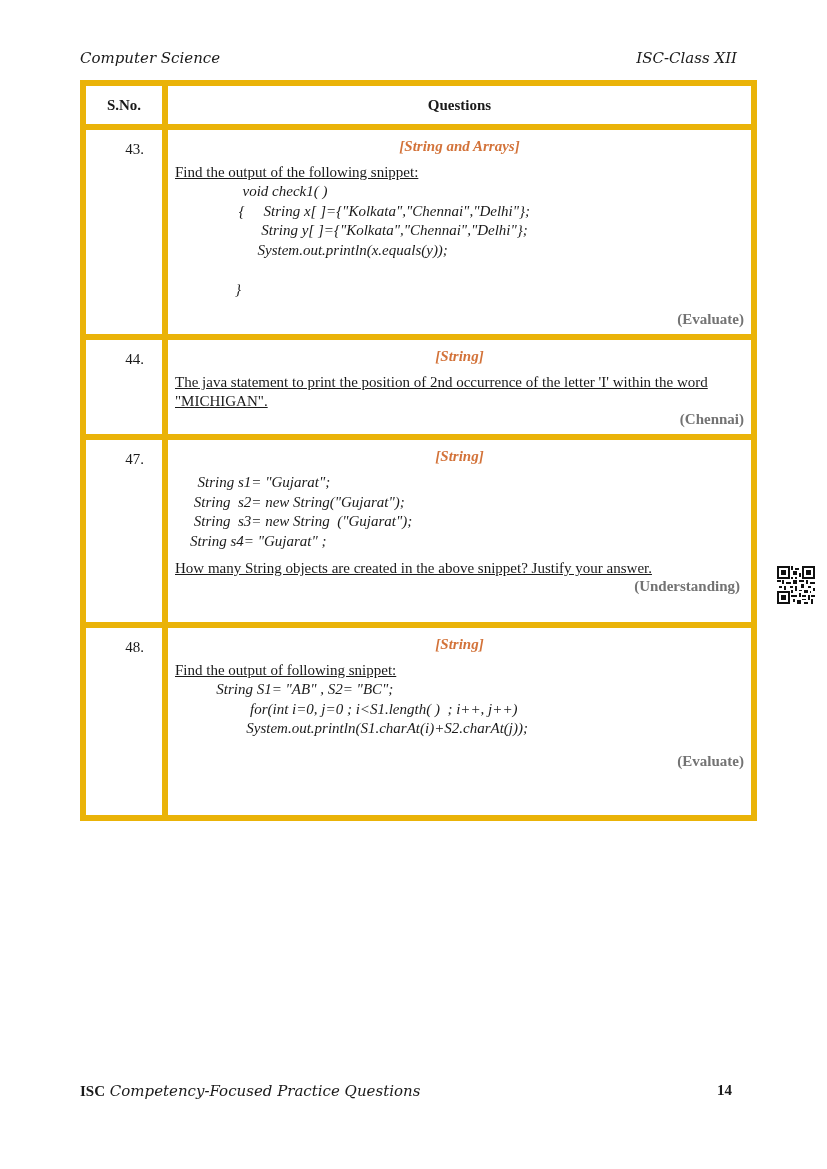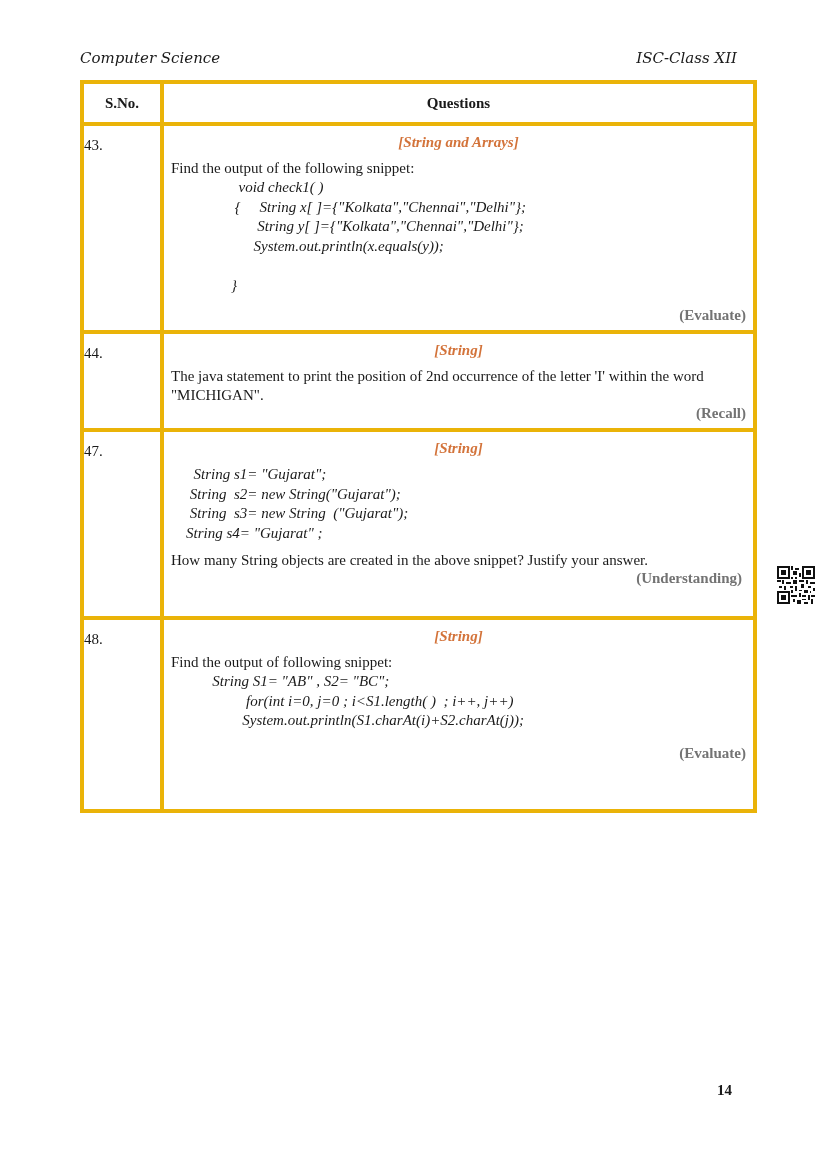--- a/index.html
+++ b/index.html
@@ -3,28 +3,28 @@
 <meta charset="utf-8">
 <style>
   html, body { margin:0; padding:0; background:#fff; }
   body { width:827px; height:1169px; position:relative; overflow:hidden;
          font-family:"DejaVu Serif","Liberation Serif",serif; color:#1a1a1a; }
   .running-head { position:absolute; top:49px; font-style:italic; font-size:15px;
                   font-family:"DejaVu Serif",serif; }
   .rh-left { left:80px; }
   .rh-right { right:90px; }
   table.qtable { position:absolute; left:80px; top:80px; width:677px; border-collapse:collapse; }
-  table.qtable td, table.qtable th { border:4px solid #eab308; vertical-align:top; }
+  table.qtable td, table.qtable th { border:6px solid #eab308; vertical-align:top; }
   table.qtable th { font-weight:bold; font-size:15px; height:36px; vertical-align:middle;
                     font-family:"Liberation Serif",serif; }
   .col-sno { width:74px; }
-  td.sno { text-align:left; padding:11px 18px 0 0; font-size:15px; font-family:"Liberation Serif",serif; }
+  td.sno { text-align:right; padding:11px 18px 0 0; font-size:15px; font-family:"Liberation Serif",serif; }
   td.qcell { padding:8px 7px 6px 7px; font-size:15px; font-family:"Liberation Serif",serif; position:relative; }
   .topic { color:#d3733a; font-style:italic; font-weight:bold; font-size:15px; margin-bottom:8px;text-align:center; }
-  .qtext { line-height:19px; }
+  .qtext { line-height:19px;text-decoration:underline; }
   .code { font-style:italic; line-height:19.5px; white-space:pre; font-size:15px; }
   .level { color:#737373; font-weight:bold; text-align:right; font-size:15px; }
   .footer { position:absolute; top:1082px; left:80px; width:652px; font-size:15px; }
   .footer-left b { font-weight:bold; font-family:"Liberation Serif",serif; }
   .footer-left i { font-style:italic; }
   .footer-right { position:absolute; right:0; top:0; font-weight:bold; font-family:"Liberation Serif",serif;text-align:right; }
   .qr { position:absolute; left:777px; top:566px; width:38px; height:38px; }
 </style>
 </head>
 <body>
@@ -54,21 +54,21 @@
                 }</div>
         <div class="level" style="margin-top:12px">(Evaluate)</div>
       </td>
     </tr>
 
     <tr style="height:94px">
       <td class="sno">44.</td>
       <td class="qcell">
         <div class="topic">[String]</div>
         <div class="qtext">The java statement to print the position of 2nd occurrence of the letter 'I' within the word "MICHIGAN".</div>
-        <div class="level">(Recall)</div>
+        <div class="level">(Chennai)</div>
       </td>
     </tr>
 
 
 
     <tr style="height:188px">
       <td class="sno">47.</td>
       <td class="qcell">
         <div class="topic">[String]</div>
         <div class="code">      String s1= "Gujarat";
@@ -107,14 +107,18 @@
     <path d="M8 0h1v2H8zM10 1h2v1h-2zM9 3h2v2H9zM12 4h1v2h-1zM8 6h1v1H8zM10 6h1v1h-1z"></path>
     <path d="M0 8h2v1H0zM3 8h1v2H3zM5 9h3v1H5zM9 8h2v2H9zM12 8h3v1h-3zM16 8h1v2h-1zM18 9h3v1h-3z"></path>
     <path d="M1 11h2v1H1zM4 11h1v2H4zM7 11h2v1H7zM10 11h1v3h-1zM13 10h2v2h-2zM17 11h2v1h-2zM20 12h1v2h-1z"></path>
     <path d="M8 13h1v2H8zM12 13h2v1h-2zM15 13h2v2h-2zM18 14h1v1h-1z"></path>
     <path d="M8 16h3v1H8zM12 15h1v2h-1zM14 16h2v1h-2zM17 16h1v3h-1zM19 16h2v1h-2z"></path>
     <path d="M9 18h1v2H9zM11 19h2v2h-2zM14 18h2v1h-2zM15 20h2v1h-2zM19 18h1v3h-1z"></path>
   </g>
 </svg>
 
 <div class="footer">
+  <span class="footer-left">
+    <b>ISC</b>
+    <i>Competency-Focused Practice Questions</i>
+  </span>
   <span class="footer-right">14</span>
 </div>
 
 </body></html>

